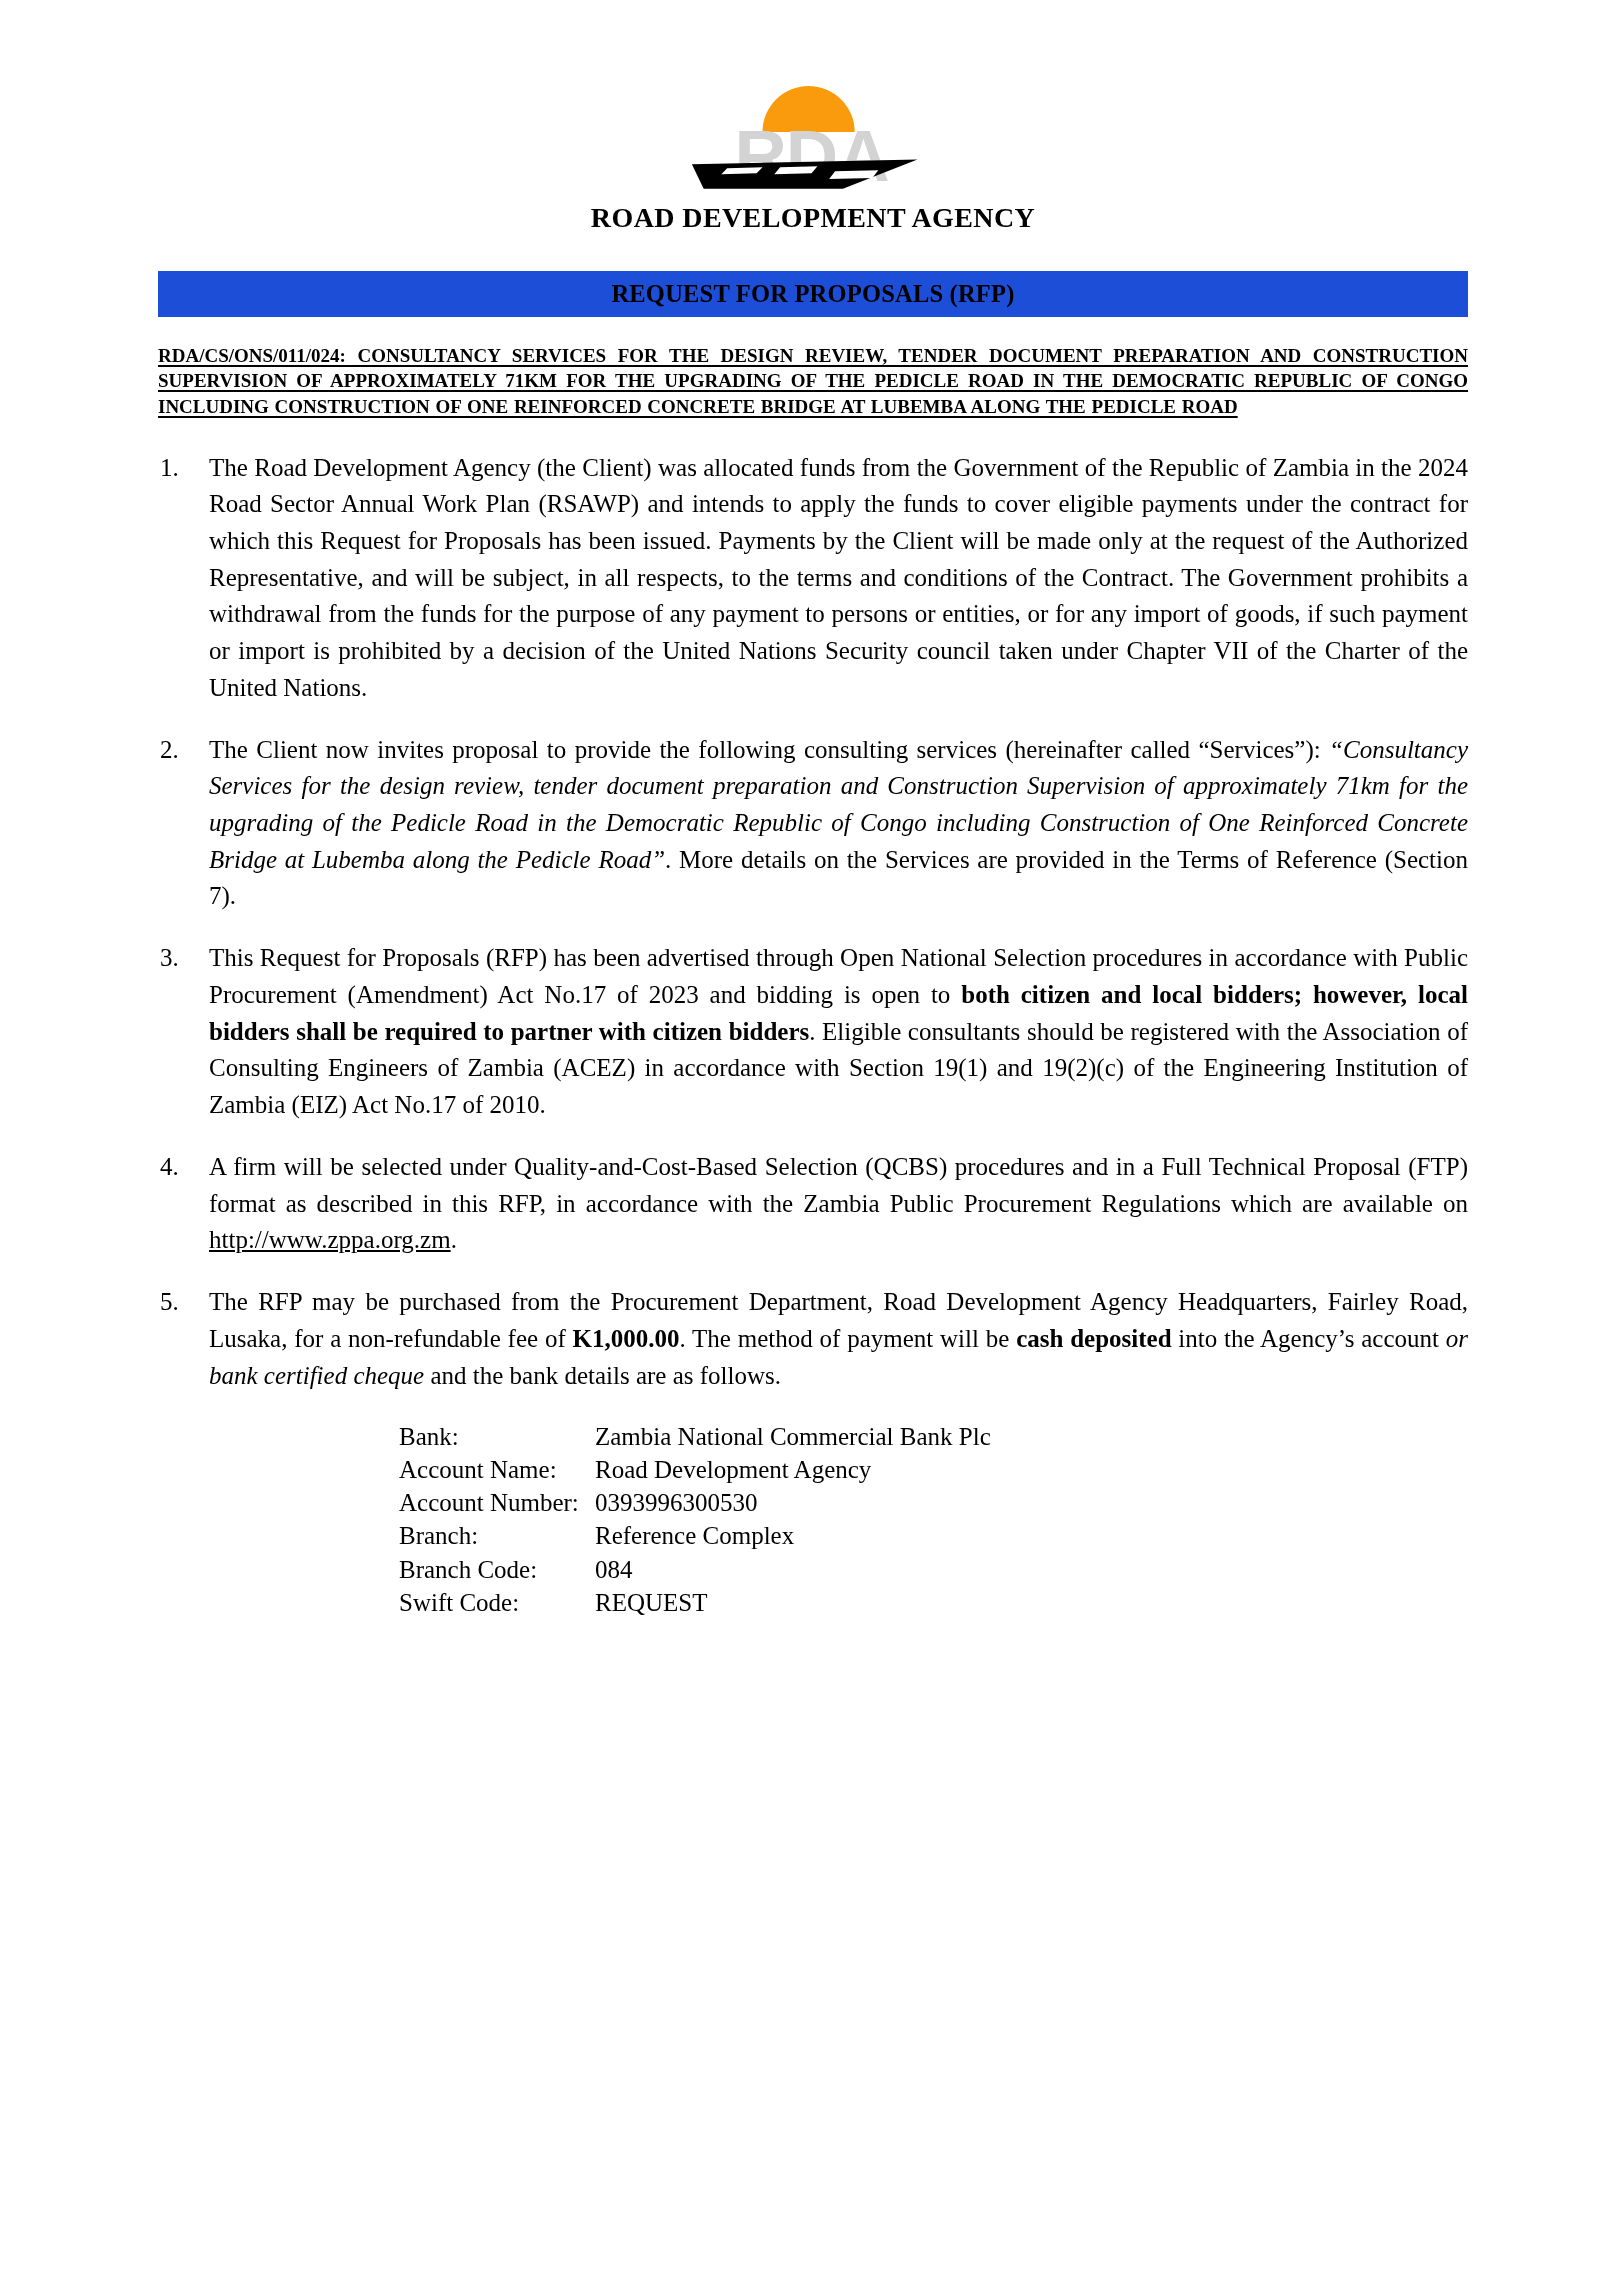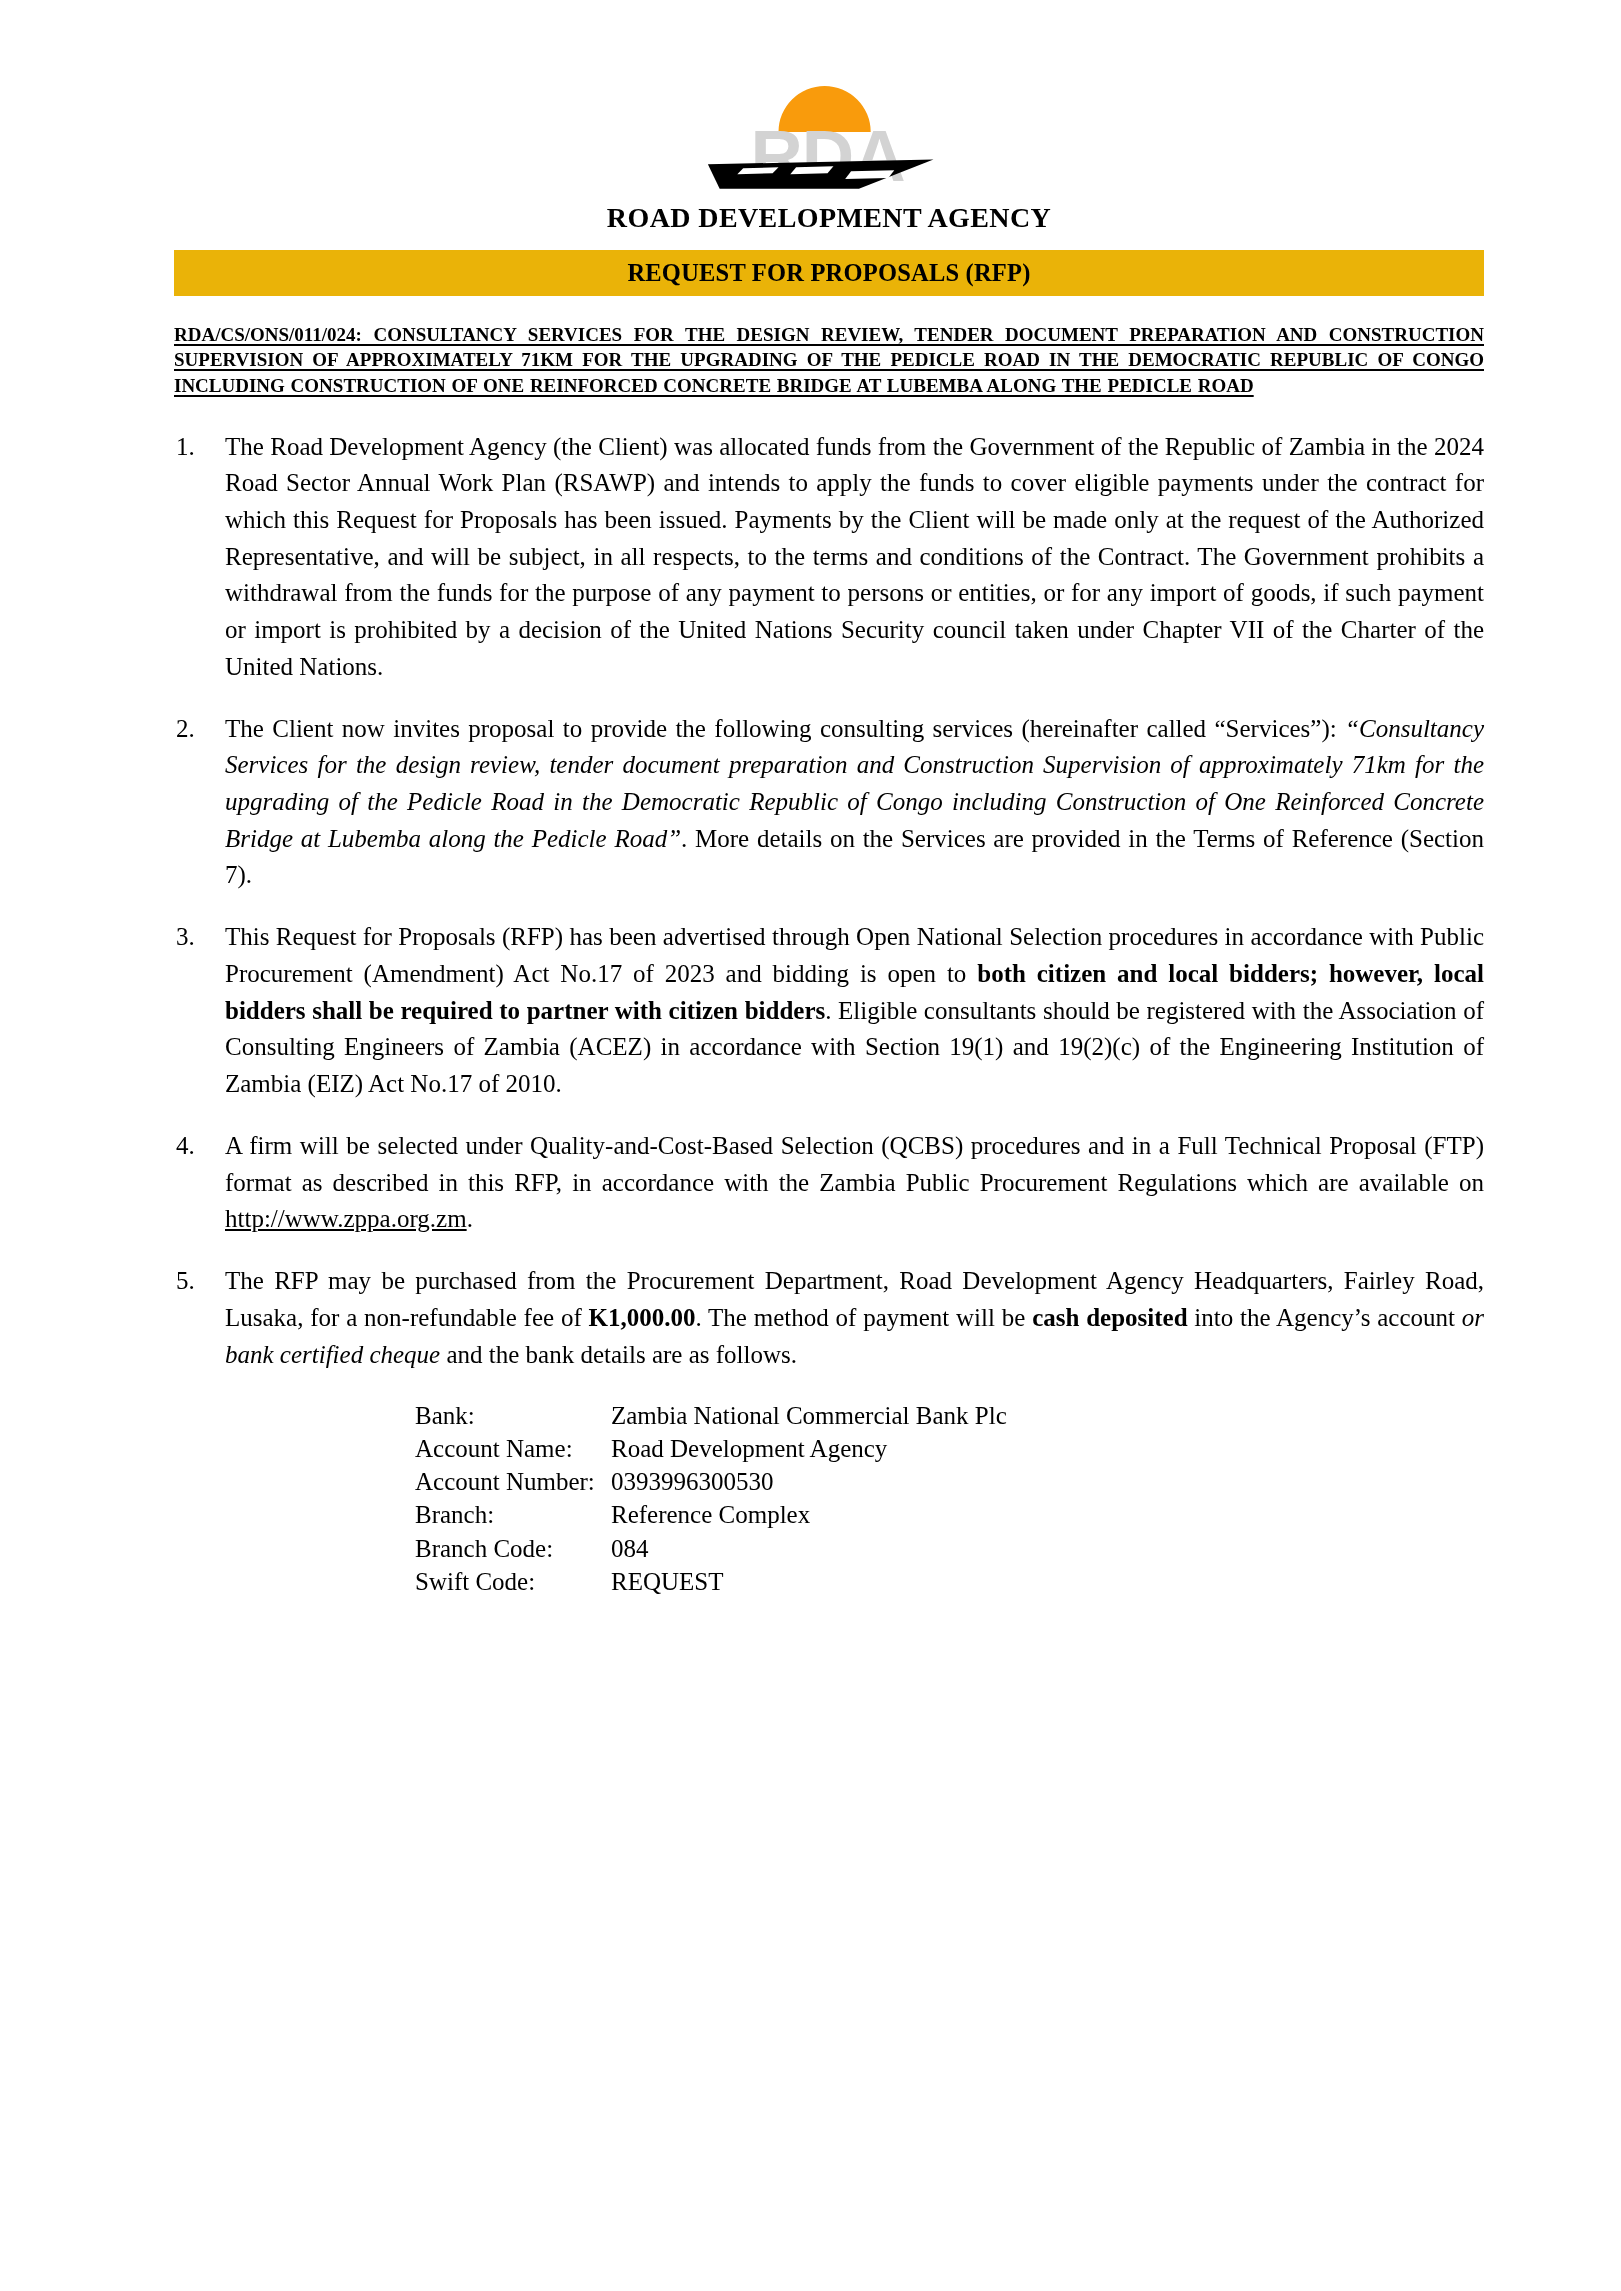--- a/index.html
+++ b/index.html
@@ -18,21 +18,21 @@
   .page {
     position: relative;
     width: 1621px;
     height: 2292px;
     box-sizing: border-box;
     padding: 0;
     overflow: hidden;
   }
   .content {
     position: absolute;
-    left: 174px;
+    left: 158px;
     top: 0;
     width: 1310px;
   }
 
   
   .logo-block {
     margin-top: 71px;
     height: 118px;
     display: flex;
     justify-content: center;
@@ -50,22 +50,22 @@
     text-align: center;
     font-weight: bold;
     font-size: 28px;
     letter-spacing: 0.4px;
     margin-top: 13.7px;
     line-height: 1.1;
   }
 
   
   .rfp-bar {
-    margin-top: 17px;
-    background: #eab308;
+    margin-top: 38px;
+    background: #1d4ed8;
     height: 46px;
     line-height: 46px;
     text-align: center;
     font-weight: bold;
     font-size: 24.5px;
     letter-spacing: 0.2px;
   }
 
   
   .doc-title {

